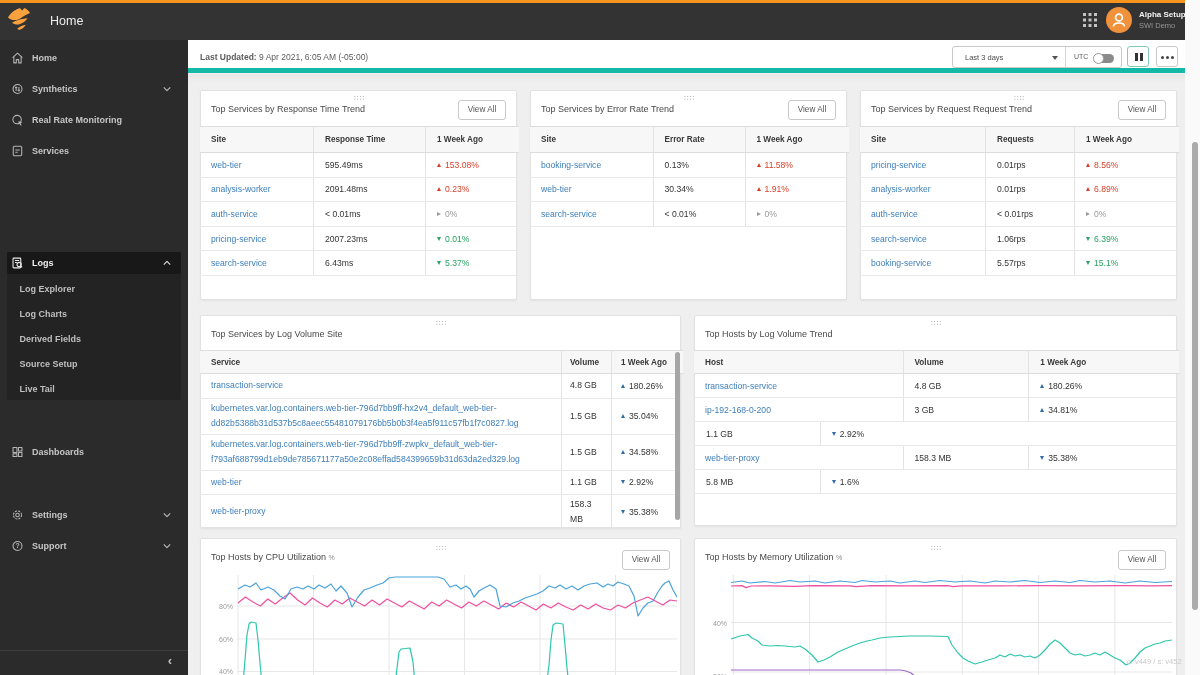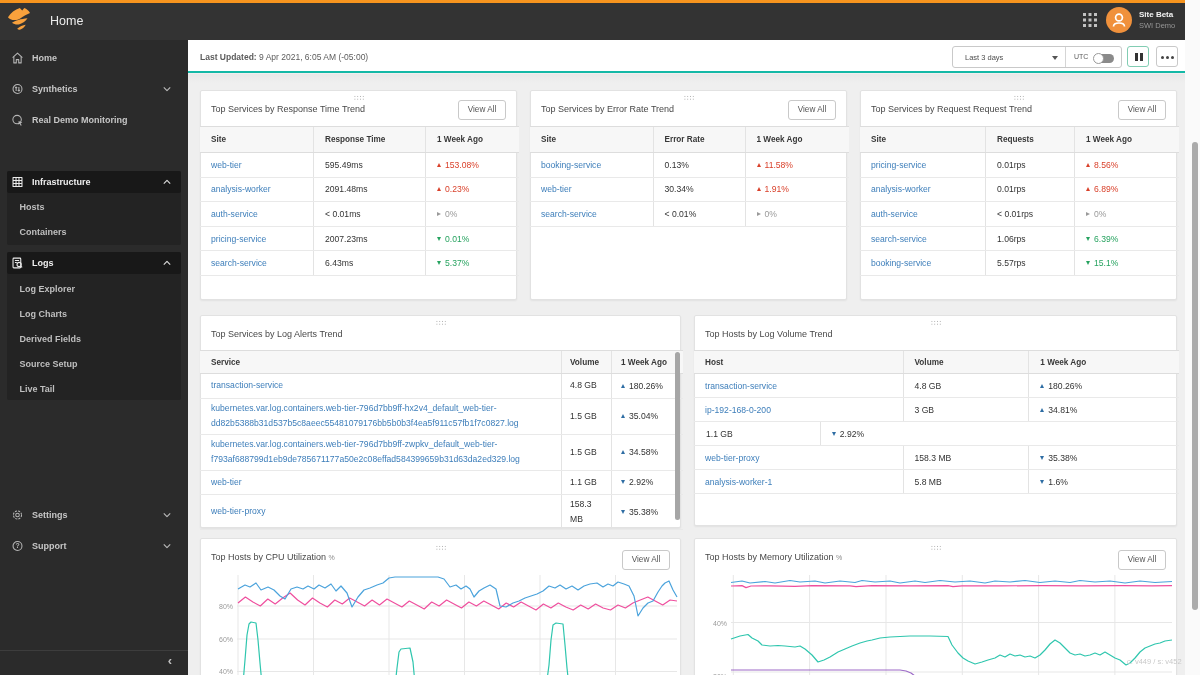--- a/index.html
+++ b/index.html
@@ -21,21 +21,21 @@
 .grpbox{position:absolute;left:7px;width:174px;background:#232323;border-radius:2px}
 .grphd{position:absolute;left:0;width:174px;height:22px;background:#181818;border-radius:2px}
 .grphd .lb{position:absolute;left:25px;top:50%;transform:translateY(-50%);font-size:9px;font-weight:700;color:#efefef}
 .grphd svg.ic{position:absolute;left:4px;top:50%;transform:translateY(-50%)}
 .grphd svg.ch{position:absolute;left:156px;top:50%;transform:translateY(-50%)}
 .sub{position:absolute;left:12.4px;font-size:9px;font-weight:600;color:#bfbfbf;transform:translateY(-50%)}
 #sfoot{position:absolute;left:0;top:610px;width:188px;height:25px;border-top:1px solid #3d3d3d}
 #sfoot span{position:absolute;right:16px;top:2px;color:#c2c2c2;font-size:13px;font-weight:bold}
 
 #main{position:absolute;left:188px;top:40px;width:997px;height:635px;background:#efefef}
-#mainbar{position:absolute;left:0;top:0;width:997px;height:33px;background:#fff;border-bottom:2px solid #14b8a6}
+#mainbar{position:absolute;left:0;top:0;width:997px;height:33px;background:#fff;border-bottom:5px solid #14b8a6}
 #mainshadow{position:absolute;left:0;top:34px;width:997px;height:9px;background:linear-gradient(#e8e8e8,#efefef)}
 #lastupd{position:absolute;left:12px;top:12px;font-size:8.5px;color:#5c5c5c}
 #ddbox{position:absolute;left:764px;top:6px;width:170px;height:22px;background:#fff;border:1px solid #c9c9c9;border-radius:3px}
 #ddbox .txt{position:absolute;left:12px;top:5.5px;font-size:7.5px;color:#4e4e4e}
 #ddbox .car{position:absolute;left:99px;top:8.5px;width:0;height:0;border-left:3.5px solid transparent;border-right:3.5px solid transparent;border-top:4.5px solid #555}
 #ddbox .sep{position:absolute;left:112px;top:0;width:1px;height:20px;background:#d5d5d5}
 #ddbox .utc{position:absolute;left:121px;top:6px;font-size:7px;color:#5c5c5c}
 #toggle{position:absolute;left:141px;top:6.5px;width:20px;height:9px;background:#8a8a8a;border-radius:5px}
 #toggle .knob{position:absolute;left:-1px;top:-1px;width:11px;height:11px;background:#fff;border:1px solid #9a9a9a;border-radius:50%}
 .sqbtn{position:absolute;top:6px;width:22px;height:21px;background:#fff;border:1px solid #c9c9c9;border-radius:3px}
@@ -94,21 +94,21 @@
       <rect x="11" y="11" width="3" height="3"></rect>
 </g>
   </svg>
 <div id="avatar"></div>
 <svg class="abs" style="left:1106px;top:7px" width="26" height="26" viewBox="0 0 26 26">
 <g fill="none" stroke="#fff" stroke-width="1.7">
 <circle cx="13" cy="10.5" r="3.4"></circle>
 <path d="M7.5 19.5 C7.5 14.8 18.5 14.8 18.5 19.5"></path>
 </g>
   </svg>
-<div id="uname">Site Beta</div>
+<div id="uname">Alpha Setup</div>
 <div id="uorg">SWI Demo</div>
 
 <div id="sidebar">
 <div class="sit" style="top:3px">
       <svg class="ic" width="13" height="13" viewBox="0 0 16 16">
         <g fill="none" stroke="#b5b5b5" stroke-width="1.3" stroke-linejoin="round">
           <path d="M2 7.5 L8 2 L14 7.5"></path>
           <path d="M3.5 6.5 V14 H6.5 V10 H9.5 V14 H12.5 V6.5"></path>
         </g>
       </svg>
@@ -126,37 +126,30 @@
         <path d="M1 1 L5 5 L9 1" fill="none" stroke="#b5b5b5" stroke-width="1.5"></path>
       </svg>
     </div>
 <div class="sit" style="top:64.5px">
       <svg class="ic" width="13" height="13" viewBox="0 0 16 16">
         <g fill="none" stroke="#b5b5b5" stroke-width="1.3" stroke-linejoin="round">
           <circle cx="7.5" cy="7.5" r="5.2"></circle>
           <path d="M9.3 9.3 L14 11.1 L11.8 12 L13.2 14.4 L12 15.1 L10.6 12.7 L9.3 13.7 Z" fill="#b5b5b5" stroke="none"></path>
         </g>
       </svg>
-      <span class="lb">Real Demo Monitoring</span>
-    </div>
-<div class="grpbox" style="top:131px;height:74px">
-      <div class="grphd">
-        <svg class="ic" width="13" height="13" viewBox="0 0 16 16">
-          <g fill="none" stroke="#ececec" stroke-width="1.3" stroke-linejoin="round">
-            <rect x="2.5" y="2.5" width="11" height="11"></rect>
-            <path d="M2.5 6.2 H13.5 M2.5 9.8 H13.5 M6.2 2.5 V13.5 M9.8 2.5 V13.5"></path>
-          </g>
-        </svg>
-        <span class="lb">Infrastructure</span>
-        <svg class="ch" width="8" height="5" viewBox="0 0 10 6">
-          <path d="M1 5 L5 1 L9 5" fill="none" stroke="#d5d5d5" stroke-width="1.5"></path>
-        </svg>
-      </div>
-      <span class="sub" style="top:36px">Hosts</span>
-      <span class="sub" style="top:61px">Containers</span>
+      <span class="lb">Real Rate Monitoring</span>
+    </div>
+<div class="sit" style="top:95.5px">
+      <svg class="ic" width="13" height="13" viewBox="0 0 16 16">
+        <g fill="none" stroke="#b5b5b5" stroke-width="1.3" stroke-linejoin="round">
+          <rect x="2.8" y="2.2" width="10.4" height="11.6" rx="1.5"></rect>
+          <path d="M5.3 6.8 H10.7 M5.3 9.6 H8.3"></path>
+        </g>
+      </svg>
+      <span class="lb">Services</span>
     </div>
 <div class="grpbox" style="top:212px;height:148px">
       <div class="grphd">
         <svg class="ic" width="13" height="13" viewBox="0 0 16 16">
           <g fill="none" stroke="#ececec" stroke-width="1.3" stroke-linejoin="round">
             <rect x="2.5" y="2" width="9.5" height="12" rx="1"></rect>
             <path d="M4.8 5 H10 M4.8 7.5 H7.2"></path>
             <circle cx="10" cy="9.8" r="2.6"></circle>
             <path d="M11.9 11.7 L13.7 13.5"></path>
           </g>
@@ -165,20 +158,31 @@
         <svg class="ch" width="8" height="5" viewBox="0 0 10 6">
           <path d="M1 5 L5 1 L9 5" fill="none" stroke="#d5d5d5" stroke-width="1.5"></path>
         </svg>
       </div>
       <span class="sub" style="top:37px">Log Explorer</span>
       <span class="sub" style="top:62px">Log Charts</span>
       <span class="sub" style="top:87px">Derived Fields</span>
       <span class="sub" style="top:112px">Source Setup</span>
       <span class="sub" style="top:137px">Live Tail</span>
     </div>
+<div class="sit" style="top:396.5px">
+      <svg class="ic" width="13" height="13" viewBox="0 0 16 16">
+        <g fill="none" stroke="#b5b5b5" stroke-width="1.3" stroke-linejoin="round">
+          <rect x="2.5" y="2.5" width="4.8" height="6"></rect>
+          <rect x="9.2" y="2.5" width="4.3" height="4.3"></rect>
+          <rect x="2.5" y="10.2" width="4.8" height="3.3"></rect>
+          <rect x="9.2" y="8.5" width="4.3" height="5"></rect>
+        </g>
+      </svg>
+      <span class="lb">Dashboards</span>
+    </div>
 <div class="sit" style="top:490.5px">
       <svg class="ic" width="13" height="13" viewBox="0 0 16 16">
         <g fill="none" stroke="#b5b5b5" stroke-width="1.3" stroke-linejoin="round">
           <circle cx="8" cy="8" r="5.5"></circle>
         </g>
         <text x="8" y="11" font-size="8.5" fill="#b5b5b5" stroke="none" text-anchor="middle" font-weight="bold">?</text>
       </svg>
       <span class="lb">Support</span>
       <svg class="ch" width="8" height="5" viewBox="0 0 10 6">
         <path d="M1 1 L5 5 L9 1" fill="none" stroke="#b5b5b5" stroke-width="1.5"></path>
@@ -386,21 +390,21 @@
         <div class="cell cL" style="width:89px">5.57rps</div>
         <div class="cell cL" style="width:103px">
           <span class="dn"></span>
           <span class="grn">15.1%</span>
         </div>
       </div>
     </div>
   </div>
 <div class="card" style="left:200px;top:315px;width:481px;height:213px">
     <div class="dots"></div>
-    <div class="ctitle">Top Services by Log Alerts Trend</div>
+    <div class="ctitle">Top Services by Log Volume Site</div>
     <div class="tbl" style="top:34px;width:483px">
       <div class="thead" style="height:23px">
         <div class="cell" style="width:361px">Service</div>
         <div class="cell cL" style="width:50px;padding-left:8px">Volume</div>
         <div class="cell cL" style="width:72px;padding-left:9px">1 Week Ago</div>
       </div>
       <div class="trow" style="height:24.5px">
         <div class="cell" style="width:361px;line-height:15px">
           <a class="lnk">transaction-service</a>
         </div>
@@ -492,23 +496,20 @@
         <div class="cell" style="width:208.5px">
           <a class="lnk">web-tier-proxy</a>
         </div>
         <div class="cell cL" style="width:125.8px">158.3 MB</div>
         <div class="cell cL" style="width:148.7px">
           <span class="dnb"></span>
           <span class="">35.38%</span>
         </div>
       </div>
       <div class="trow" style="height:24px">
-        <div class="cell" style="width:208.5px">
-          <a class="lnk">analysis-worker-1</a>
-        </div>
         <div class="cell cL" style="width:125.8px">5.8 MB</div>
         <div class="cell cL" style="width:148.7px">
           <span class="dnb"></span>
           <span class="">1.6%</span>
         </div>
       </div>
     </div>
   </div>
 <div class="card" style="left:200px;top:538px;width:481px;height:150px">
     <div class="dots" style="top:6px"></div>

